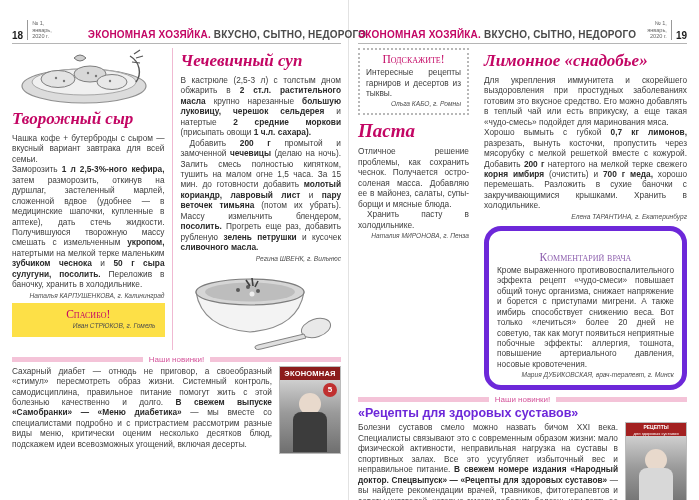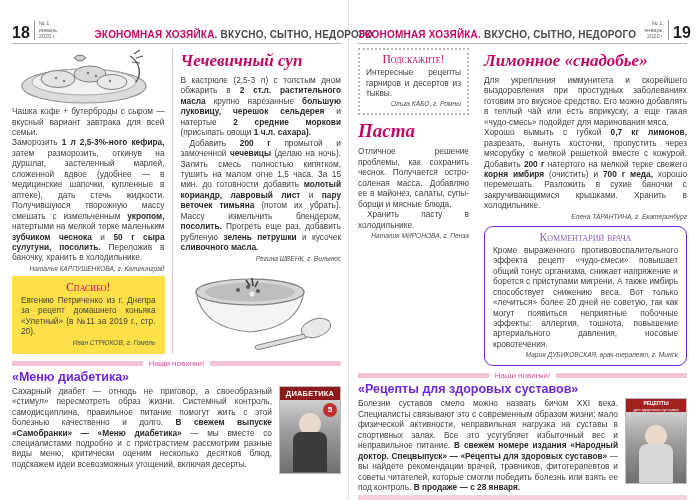--- a/index.html
+++ b/index.html
@@ -9,21 +9,21 @@
     color:#3b3b3b; overflow:hidden;
     -webkit-font-smoothing:antialiased;
   }
   .spread { display:flex; width:699px; height:500px; background:#fff; }
   .page { position:relative; height:500px; }
   .page-left  { width:349px; padding:20px 7px 0 12px; border-right:1px solid #e2e2e2; }
   .page-right { width:350px; padding:20px 12px 0 9px; }
 
   
   .pg-header { display:flex; align-items:flex-end; border-bottom:1px solid #b5b5b5; padding-bottom:3px; margin-bottom:4px; }
-  .pg-num { font-size:16px; font-weight:bold; color:#1d1d1d; line-height:.9; }
+  .pg-num { font-size:10px; font-weight:bold; color:#1d1d1d; line-height:.9; }
   .issue { font-size:5.6px; color:#666; line-height:1.2; padding:0 4px; margin:0 4px; }
   .issue.l { border-left:1px solid #999; }
   .issue.r { border-right:1px solid #999; text-align:right; }
   .mast { font-size:10px; font-weight:bold; letter-spacing:.2px; white-space:nowrap; }
   .mast .brand { color:#c30664; }
   .mast .tag { color:#4a4a4a; }
   .pg-header.hl .mast { margin-left:28px; }
   .pg-header.hr { justify-content:space-between; }
 
   
@@ -43,21 +43,21 @@
   .body-p b { color:#2a2a2a; }
   .byline { font-size:6.6px; font-style:italic; text-align:right; color:#4c4c4c; margin:2px 0 4px; }
 
   
   .thanks-box { background:#fde047; padding:5px 9px 4px; margin-top:4px; }
   .box-script-title {
     font-family:"Liberation Serif", serif; font-variant:small-caps;
     color:#c30664; text-align:center; font-size:11.5px; margin-bottom:2px; font-weight:normal;
   }
   .hint-box { border:2px dotted #b8b8b8; padding:3px 6px 2px; margin-bottom:6px; }
-  .doctor-box { border:1px solid #6d28d9; border-radius:9px; padding:4px 8px 3px; margin-top:6px; }
+  .doctor-box { border:5px solid #6d28d9; border-radius:17px; padding:20px 8px 3px; margin-top:6px; }
   .doctor-box .box-script-title { color:#8d5fae; }
 
   
   .nov { margin-top:5px; }
   .nov-divider { display:flex; align-items:center; margin:3px 0 2px; }
   .nov-divider .bar { height:5px; background:#f4c3d8; flex:1; }
   .nov-divider .lbl { font-size:8px; color:#d4539a; padding:0 6px; white-space:nowrap;text-align:right; }
   .nov-title { font-size:12.5px; font-weight:bold; color:#6d28d9; margin:1px 0 2px; }
   .nov-body { display:flex; gap:7px; }
   .nov-text { flex:1; }
@@ -113,27 +113,27 @@
           <circle cx="44" cy="30" r="1.2" fill="#777"></circle>
             <circle cx="52" cy="33" r="1.2" fill="#777"></circle>
           <circle cx="76" cy="25" r="1.2" fill="#777"></circle>
             <circle cx="84" cy="28" r="1.2" fill="#777"></circle>
           <circle cx="98" cy="33" r="1.2" fill="#777"></circle>
           <path d="M118,8 C128,14 130,26 124,34" stroke="#555" fill="none" stroke-width="1.4"></path>
           <path d="M122,6 l6,-4 M124,10 l7,-2 M120,14 l8,1" stroke="#555" fill="none" stroke-width="1.2"></path>
           <path d="M62,10 q6,-6 12,0 q-6,6 -12,0" fill="#cfcfcf" stroke="#707070"></path>
         </svg>
 
+        <h2 class="script-title">Творожный сыр</h2>
         <p class="body-p">Чашка кофе + бутерброды с сыром — вкусный вариант завтрака для всей семьи.</p>
         <p class="body-p">Заморозить <b>1 л 2,5-3%-ного кефира,</b> затем разморозить, откинув на дуршлаг, застеленный марлей, сложенной вдвое (удобнее — в медицинские шапочки, купленные в аптеке), дать стечь жидкости. Получившуюся творожную массу смешать с измельченным <b>укропом,</b> натертыми на мелкой терке маленьким <b>зубчиком чеснока</b> и <b>50 г сыра сулугуни, посолить.</b> Переложив в баночку, хранить в холодильнике.</p>
         <div class="byline">Наталья КАРПУШЕНКОВА, г. Калининград</div>
 
         <div class="thanks-box">
           <div class="box-script-title">Спасибо!</div>
-          <p class="body-p">Евгению Петриченко из г. Днепра за рецепт домашнего коньяка «Улетный» (в №11 за 2019 г., стр. 20).</p>
           <div class="byline">Иван СТРЮКОВ, г. Гомель</div>
         </div>
       </div>
 
       <div class="pl-col2">
         <h2 class="script-title">Чечевичный суп</h2>
         <p class="body-p">В кастрюле (2,5-3 л) с толстым дном обжарить в <b>2 ст.л. растительного масла</b> крупно нарезанные <b>большую луковицу, черешок сельдерея</b> и натертые <b>2 средние моркови</b> (присыпать овощи <b>1 ч.л. сахара).</b></p>
         <p class="body-p ind">Добавить <b>200 г</b> промытой и замоченной <b>чечевицы</b> (делаю на ночь). Залить смесь полностью кипятком, тушить на малом огне 1,5 часа. За 15 мин. до готовности добавить <b>молотый кориандр, лавровый лист</b> и <b>пару веточек тимьяна</b> (потом их убрать). Массу измельчить блендером, <b>посолить.</b> Прогреть еще раз, добавить рубленую <b>зелень петрушки</b> и кусочек <b>сливочного масла.</b></p>
         <div class="byline">Регина ШВЕНК, г. Вильнюс</div>
 
@@ -151,25 +151,24 @@
         </svg>
       </div>
     </div>
 
     <div class="nov">
       <div class="nov-divider">
         <span class="bar"></span>
         <span class="lbl">Наши новинки!</span>
         <span class="bar"></span>
       </div>
-      <div class="nov-title">«Меню диабетика»</div>
       <div class="nov-body">
         <p class="body-p nov-text">Сахарный диабет — отнюдь не приговор, а своеобразный «стимул» пересмотреть образ жизни. Системный контроль, самодисциплина, правильное питание помогут жить с этой болезнью качественно и долго. <b>В свежем выпуске «Самобранки» — «Меню диабетика»</b> — мы вместе со специалистами подробно и с пристрастием рассмотрим разные виды меню, критически оценим несколько десятков блюд, подскажем идеи всевозможных угощений, включая десерты.</p>
         <div class="cover cover-d">
-          <div class="cover-head-d">ДИАБЕТИКА</div>
+          <div class="cover-head-d">ЭКОНОМНАЯ</div>
           <div class="badge-5">5</div>
           <div class="cover-photo"></div>
         </div>
       </div>
 
     </div>
   </div>
 
   <div class="page page-right">
 

